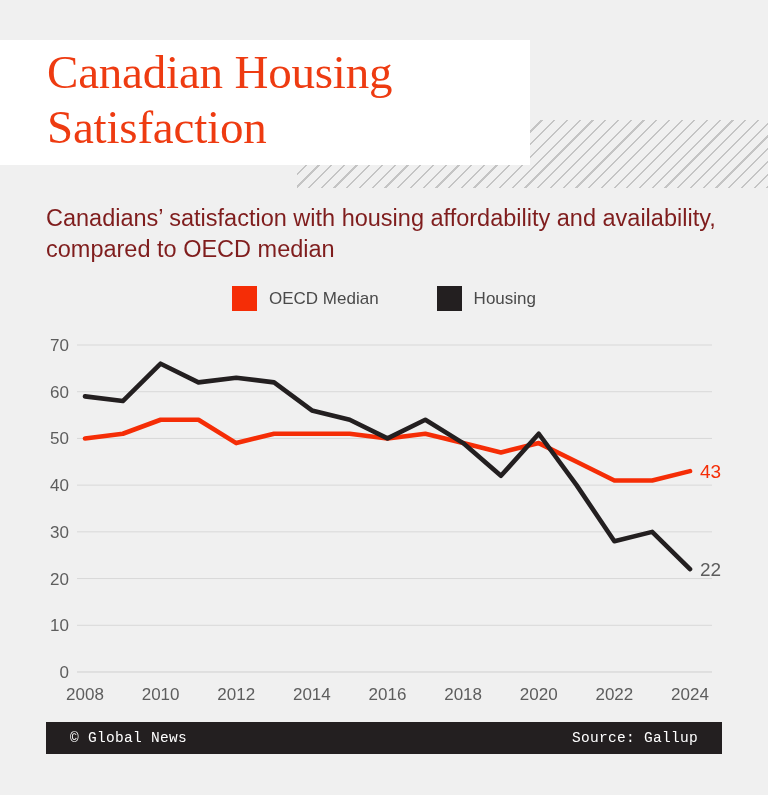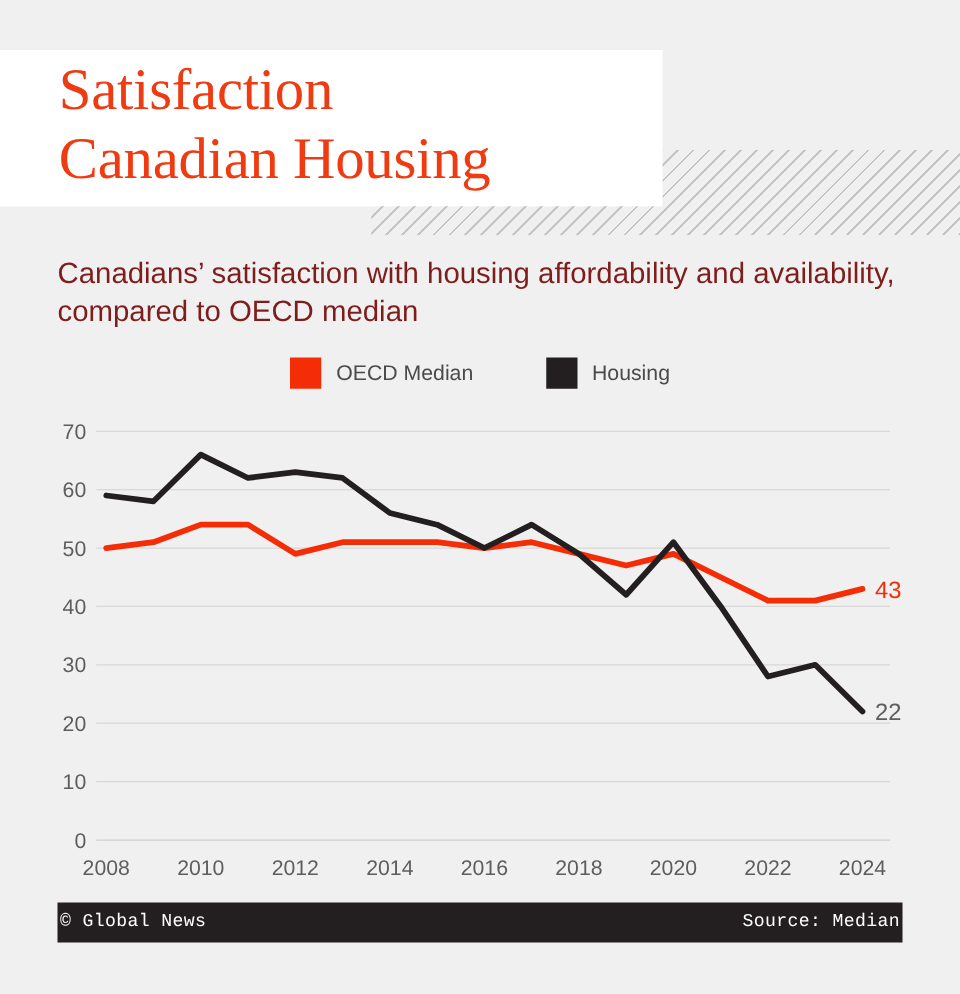--- a/index.html
+++ b/index.html
@@ -138,40 +138,40 @@
   #footer-bar {
     position: absolute;
     left: 46px;
     top: 722px;
     width: 676px;
     height: 32px;
     background: #231f20;
     display: flex;
     align-items: center;
     justify-content: space-between;
-    padding: 0 2px;
+    padding: 0 24px;
     box-sizing: border-box;
     z-index: 4;
   }
   .footer-text {
     font-family: "Liberation Mono", monospace;
     font-size: 14.5px;
     color: #ffffff;
     letter-spacing: 0.3px;
   }
 </style>
 </head>
 <body>
 
 <div id="hatch-band"></div>
 
 <div id="title-band">
   <div id="page-title">
+    <div>Canadian Housing</div>
     <div>Satisfaction</div>
-    <div>Canadian Housing</div>
   </div>
 </div>
 
 <div id="subtitle">Canadians’ satisfaction with housing affordability and availability, compared to OECD median</div>
 
 <div id="legend">
   <div class="legend-item">
     <span class="legend-swatch" style="background:#f52d06"></span>
     <span class="legend-label">OECD Median</span>
   </div>
@@ -220,14 +220,14 @@
       </g>
     <g id="endlabel-group">
         <text x="700" y="160.1285714285714" fill="#f52d06" class="end-label">43</text>
         <text x="700" y="258.2285714285714" fill="#5d5d5d" class="end-label">22</text>
       </g>
   </svg>
 </div>
 
 <div id="footer-bar">
   <span class="footer-text">© Global News</span>
-  <span class="footer-text">Source: Median</span>
+  <span class="footer-text">Source: Gallup</span>
 </div>
 
 </body></html>

